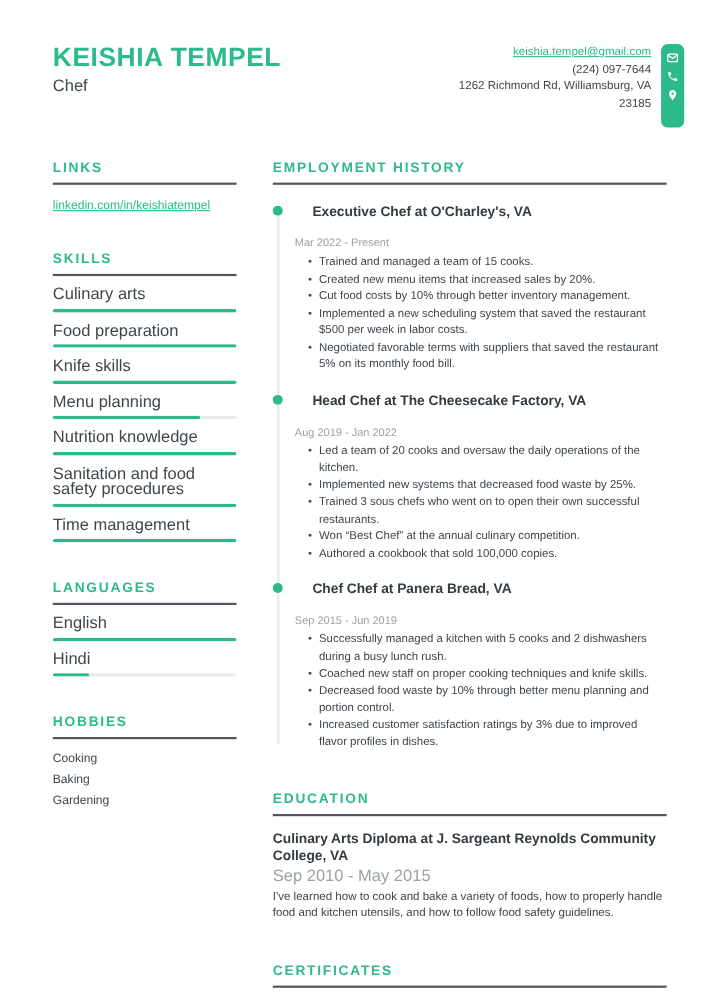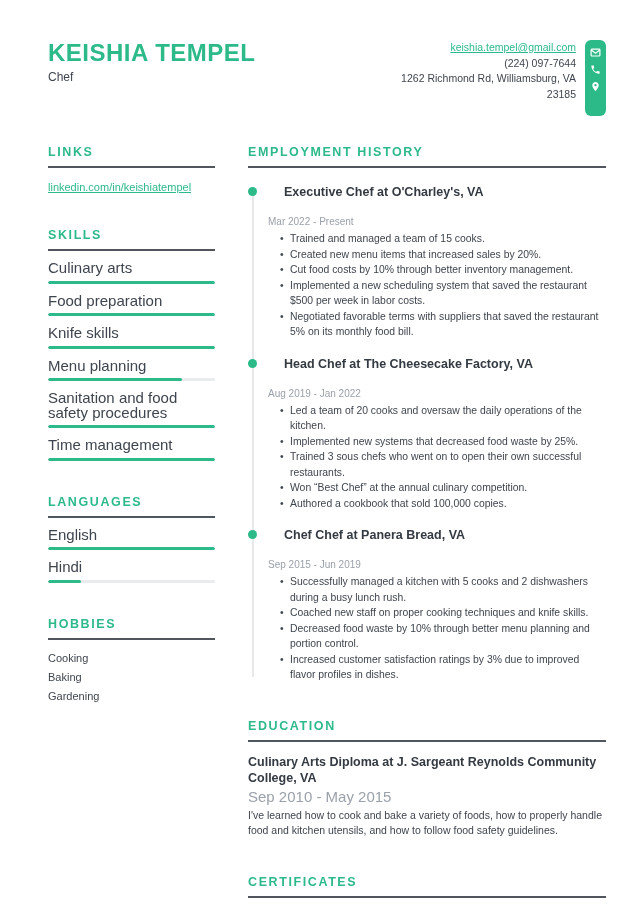--- a/index.html
+++ b/index.html
@@ -4,23 +4,23 @@
 <style>
   :root{
     --accent:#2dba89; --rule:#51555d; --text-dark:#343a42; --text-body:#3f454e;
     --text-muted:#9ba1aa; --track:#e9ebed; --timeline:#e6e8ea;
   }
   *{box-sizing:border-box;}
   body{margin:0;background:#fff;}
   .page{width:640px;height:905px;background:#fff;overflow:hidden;position:relative;
         font-family:"Liberation Sans",sans-serif;color:var(--text-body);}
   
-  .header{display:flex;justify-content:space-between;align-items:flex-start;padding:40px 34px 0 48px;}
+  .header{display:flex;justify-content:space-between;align-items:flex-start;padding:40px 18px 0 48px;}
   .name{font-size:24px;font-weight:bold;color:var(--accent);letter-spacing:.5px;line-height:26px;}
-  .role{font-size:12px;color:var(--text-body);margin-top:4px;}
+  .role{font-size:15px;color:var(--text-body);margin-top:4px;}
   .contact-wrap{display:flex;align-items:flex-start;gap:9px;}
   .contact{text-align:right;font-size:10.5px;line-height:15.5px;color:var(--text-body);}
   .contact a{color:var(--accent);text-decoration:underline;margin-left:28px;}
   .icon-bar{width:21px;height:76px;background:var(--accent);border-radius:6px;display:flex;
             flex-direction:column;align-items:center;padding-top:7px;gap:6px;flex:0 0 21px;}
   .icon-bar svg{width:11px;height:11px;display:block;}
   
   .columns{display:flex;padding:0 34px 0 48px;margin-top:29px;}
   .sidebar{flex:0 0 167px;width:167px;margin-right:33px;}
   .main{flex:1;min-width:0;}
@@ -118,20 +118,26 @@
               <div class="fill" style="width: 100%;"></div>
             </div>
         </div>
         <div class="skill">
           <div class="skill-label">Menu planning</div>
           <div class="track">
               <div class="fill" style="width: 80%;"></div>
             </div>
         </div>
         <div class="skill">
+          <div class="skill-label">Nutrition knowledge</div>
+          <div class="track">
+              <div class="fill" style="width: 100%;"></div>
+            </div>
+        </div>
+        <div class="skill">
           <div class="skill-label">Sanitation and food safety procedures</div>
           <div class="track">
               <div class="fill" style="width: 100%;"></div>
             </div>
         </div>
         <div class="skill">
           <div class="skill-label">Time management</div>
           <div class="track">
               <div class="fill" style="width: 100%;"></div>
             </div>

